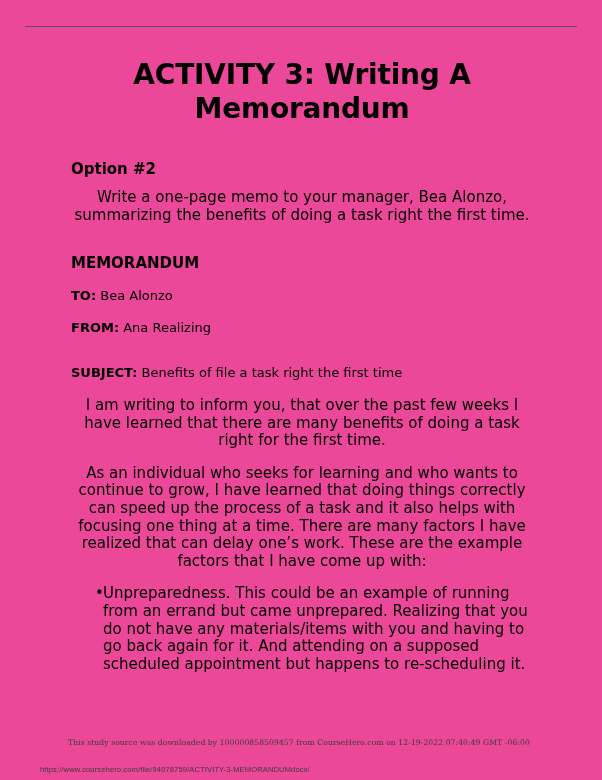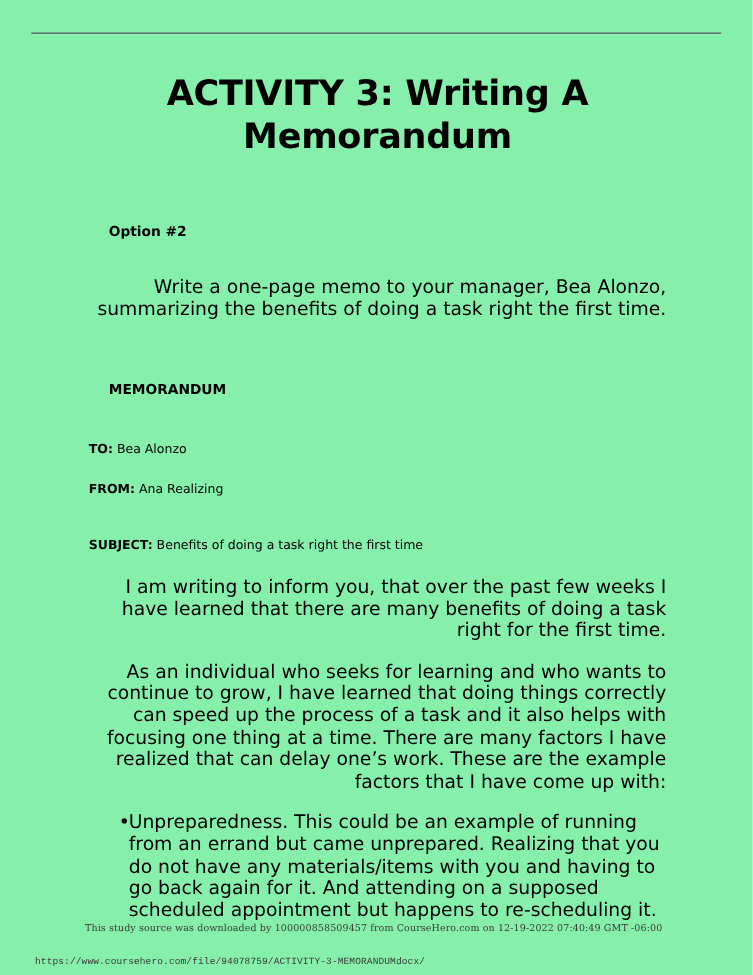--- a/index.html
+++ b/index.html
@@ -13,21 +13,21 @@
     position: relative;
     overflow: hidden;
     font-family: "DejaVu Sans", sans-serif;
     color: #000000;
     -webkit-font-smoothing: antialiased;
   }
 
   .page {
     position: absolute;
     inset: 0;
-    background: #86efac;
+    background: #ec4899;
   }
 
   
   .top-rule {
     position: absolute;
     left: 25px;
     top: 26px;
     width: 552px;
     height: 1px;
     background: #55555a;
@@ -48,35 +48,35 @@
     text-align: center;
     letter-spacing: -0.2px;
     margin: 0 0 0 0;
     padding: 0 6px;
   }
 
   .block-gap-lg { height: 34px; }
   .block-gap-md { height: 30px; }
 
   .heading-bold {
-    font-size: 11px;
+    font-size: 15px;
     font-weight: bold;
     line-height: 19px;
-    margin: 16px;
+    margin: 0;
   }
 
   p.para {
     font-size: 15px;
     line-height: 17.6px;
     margin: 0;
-    text-align: right;
+    text-align: center;
   }
 
   .field {
-    font-size: 10px;
+    font-size: 13px;
     line-height: 17.6px;
     margin: 0;
   }
   .field .field-label {
     font-weight: bold;
   }
 
   .spacer-field { height: 14px; }
   .spacer-para  { height: 15px; }
   .spacer-small { height: 10px; }
@@ -113,23 +113,23 @@
     font-family: "DejaVu Serif", serif;
     font-size: 7.6px;
     line-height: 10px;
     color: #3a3a3a;
     white-space: nowrap;
     letter-spacing: 0.1px;
     margin-left: 38px;
   }
   .footer-url {
     position: absolute;
-    left: 28px;
+    left: 40px;
     top: 765px;
-    font-family: Liberation Mono, monospace;
+    font-family: Liberation Sans, sans-serif;
     font-size: 7.6px;
     line-height: 10px;
     color: #3a3a3a;
     white-space: nowrap;
     letter-spacing: 0.1px;
   }
 </style>
 </head>
 <body>
 
@@ -167,21 +167,21 @@
       <span>Ana Realizing</span>
     </p>
 
     <div class="spacer-field"></div>
 
 
     <div class="spacer-field"></div>
 
     <p class="field">
       <span class="field-label">SUBJECT:</span>
-      <span>Benefits of doing a task right the first time</span>
+      <span>Benefits of file a task right the first time</span>
     </p>
 
     <div class="spacer-para"></div>
 
     <p class="para">I am writing to inform you, that over the past few weeks I have learned that there are many benefits of doing a task right for the first time.</p>
 
     <div class="spacer-para"></div>
 
     <p class="para">As an individual who seeks for learning and who wants to continue to grow, I have learned that doing things correctly can speed up the process of a task and it also helps with focusing one thing at a time. There are many factors I have realized that can delay one’s work. These are the example factors that I have come up with:</p>
 

